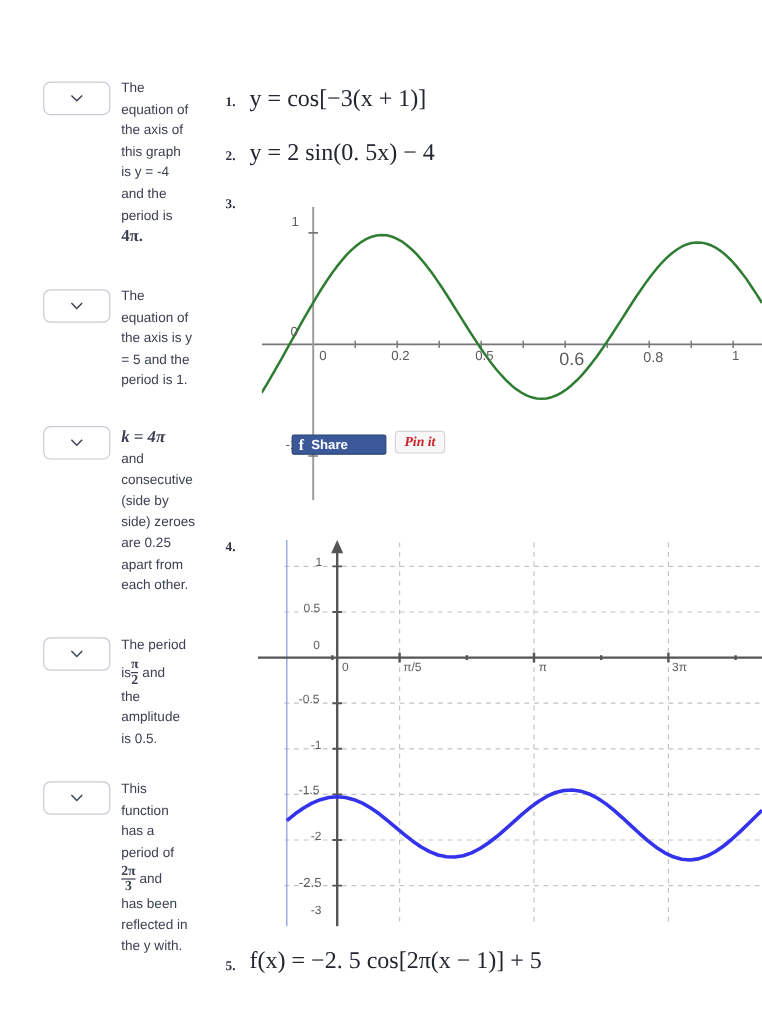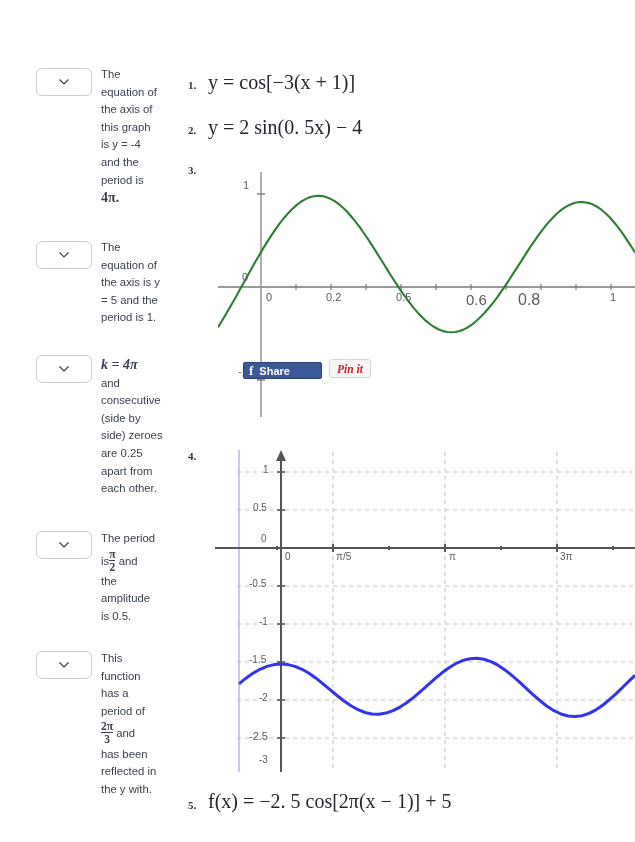--- a/index.html
+++ b/index.html
@@ -201,21 +201,21 @@
     </svg>
 
     
     <div class="gtxt" style="left:25px;top:7px;font-size:11px">1</div>
     <div class="gtxt" style="left:24px;top:99px;font-size:11px">0</div>
     <div class="gtxt" style="left:20px;top:193px;font-size:11px">-1</div>
     <div class="gtxt" style="left:48px;top:119px;font-size:11px">0</div>
     <div class="gtxt" style="left:108px;top:119px;font-size:11px">0.2</div>
     <div class="gtxt" style="left:178px;top:119px;font-size:11px">0.5</div>
     <div class="gtxt" style="left:248px;top:119px;font-size:15px">0.6</div>
-    <div class="gtxt" style="left:300px;top:119px;font-size:16px">0.8</div>
+    <div class="gtxt" style="left:318px;top:119px;font-size:12px">0.8</div>
     <div class="gtxt" style="left:392px;top:119px;font-size:11px">1</div>
   </div>
 
   <div class="fbshare" style="left:243px;top:362px;width:79px">
     <span class="f">f</span>
     <span class="lbl">Share</span>
   </div>
   <div class="pinit" style="left:329px;top:359px">
     <span>Pin it</span>
   </div>

